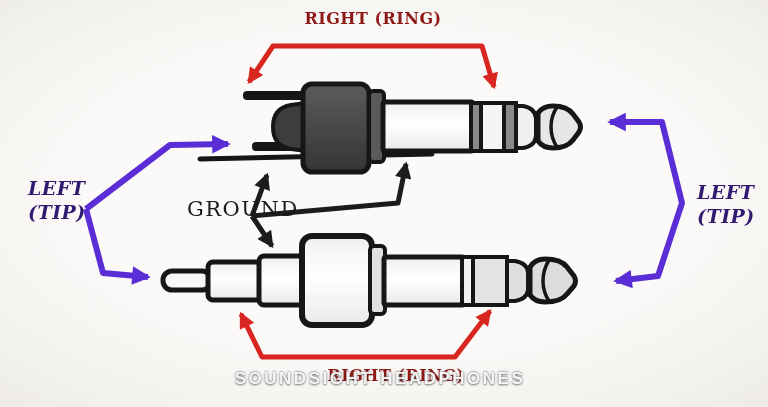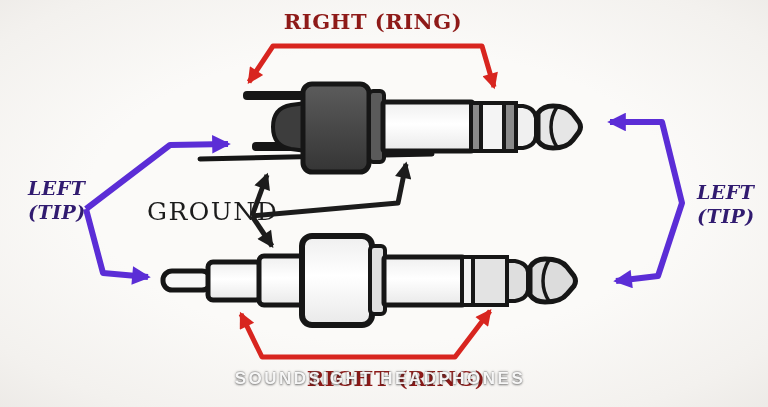--- a/index.html
+++ b/index.html
@@ -5,23 +5,23 @@
   html,body{margin:0;padding:0;}
   #stage{
     position:relative;
     width:768px;height:407px;
     overflow:hidden;
     background:radial-gradient(ellipse 85% 80% at 50% 48%, #fbfaf8 45%, #f3f1ee 75%, #e7e4e0 100%);
     font-family:"DejaVu Serif","Liberation Serif",serif;
   }
   #diagram-svg{position:absolute;left:0;top:0;}
   .label{position:absolute;font-weight:bold;white-space:pre;}
-  .label-red{color:#8e1a18;font-size:21px;letter-spacing:.5px;}
+  .label-red{color:#8e1a18;font-size:16px;letter-spacing:.5px;}
   .label-purple{color:#311b70;font-size:19px;line-height:24px;letter-spacing:.5px;font-style:italic;}
-  .label-ground{color:#1c1c1c;font-size:25px;font-weight:normal;letter-spacing:1.5px;}
+  .label-ground{color:#1c1c1c;font-size:21px;font-weight:normal;letter-spacing:1.5px;margin-left:40px;}
   #label-right-ring-top{left:373px;top:9px;transform:translateX(-50%);}
   #label-left-tip-left{left:28px;top:176px;}
   #label-ground{left:147px;top:197px;}
   #label-left-tip-right{left:697px;top:180px;}
   #label-right-ring-bottom{left:396px;top:366px;transform:translateX(-50%);z-index:2;}
   #watermark{
     position:absolute;left:-8px;right:0;top:369px;z-index:3;
     text-align:center;
     font-family:"Liberation Sans","DejaVu Sans",sans-serif;
     font-weight:bold;font-size:17px;letter-spacing:2.5px;

